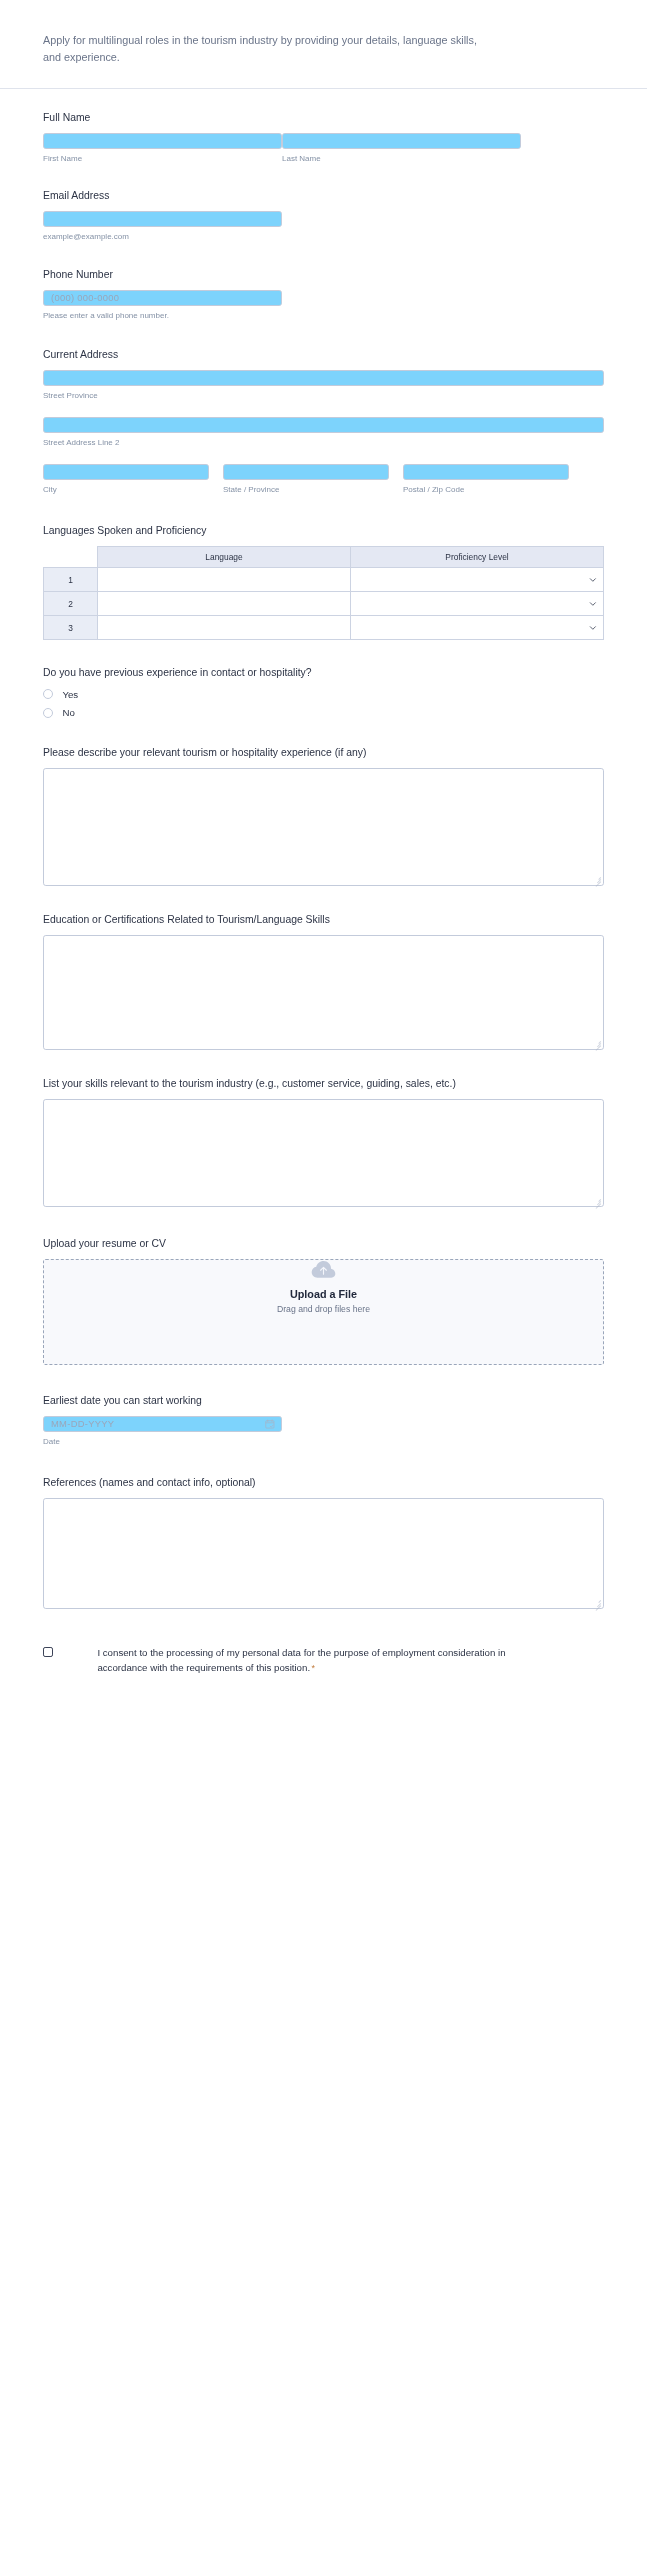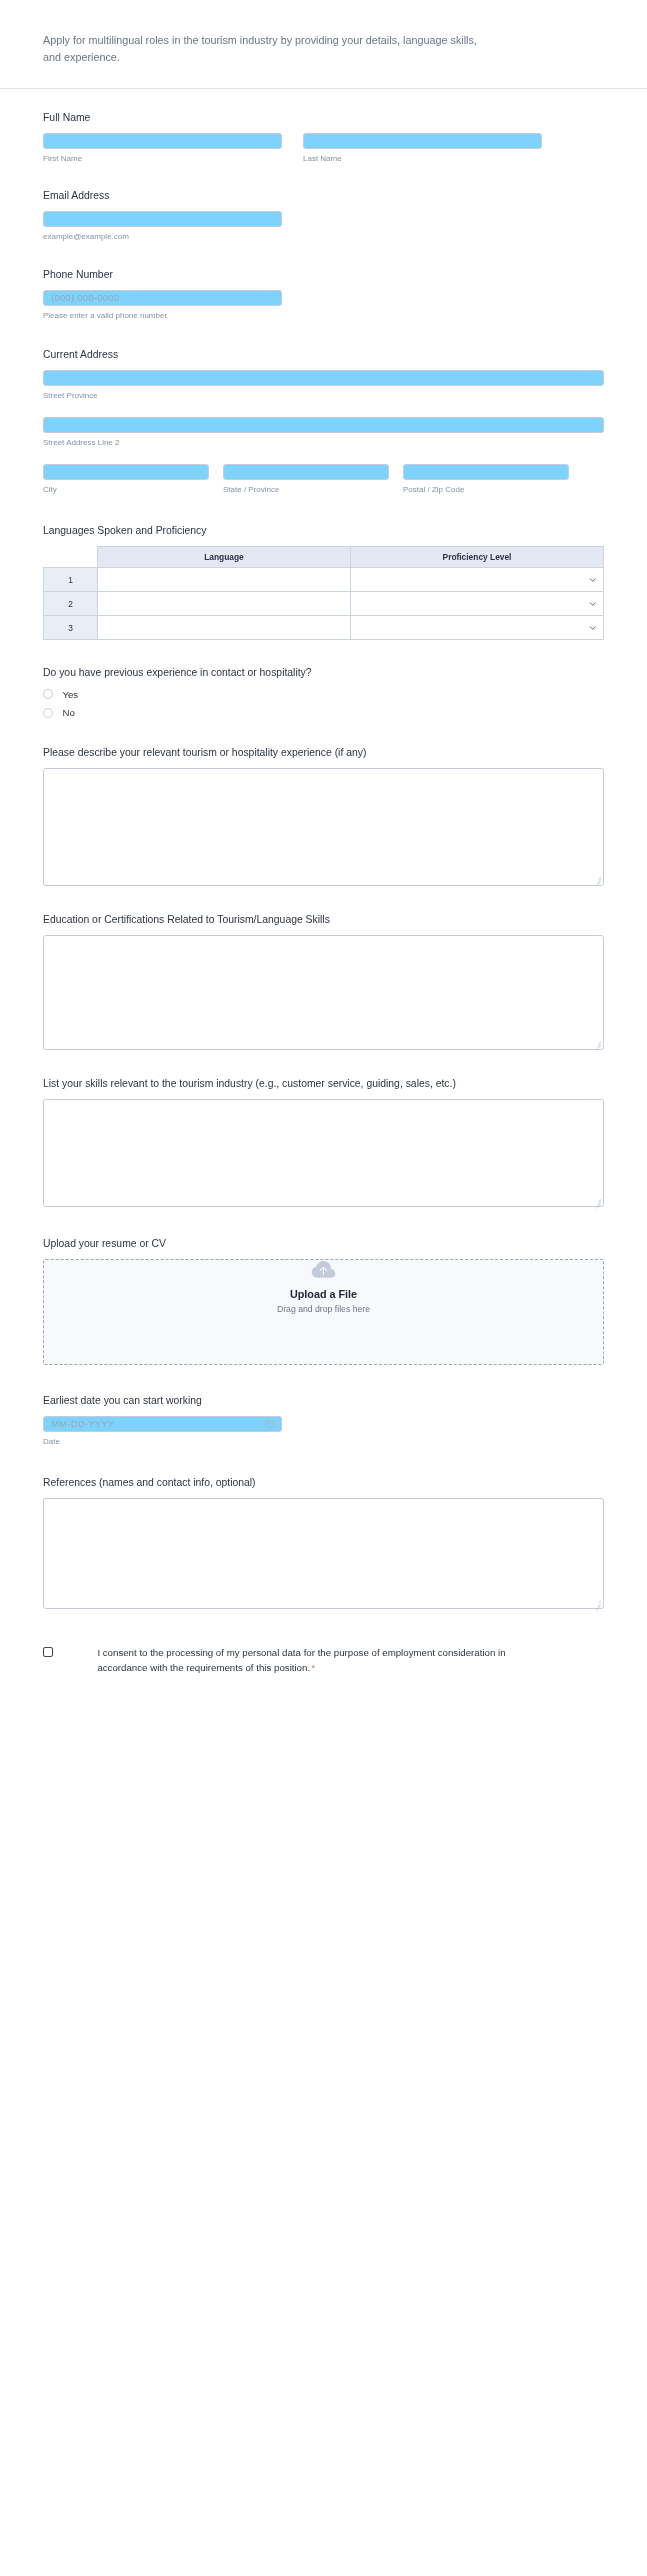--- a/index.html
+++ b/index.html
@@ -90,21 +90,21 @@
     font-family: "Liberation Sans", sans-serif;
     font-size: 9.4px;
     color: #2c3345;
     padding: 2.8px 7px;
     outline: none;
   }
   input.txt::placeholder { color: #9aa6ba; letter-spacing: 0.3px; }
 
   .row { display: flex; }
   .col-half { width: 239px; }
-  .col-half + .col-half { margin-left: 21px; }
+  .col-half + .col-half { }
 
   .full-input { width: 100%; }
   .w-half { width: 239px; }
 
   .addr-row { display: flex; margin-top: 15.3px; }
   .addr-col { width: 166px; }
   .addr-col + .addr-col { margin-left: 14px; }
 
   
   .matrix {
@@ -119,21 +119,21 @@
   }
   .matrix th.corner {
     border: none;
     background: transparent;
     width: 54px;
   }
   .matrix th.colhead {
     background: #e4e8f3;
     color: #2c3345;
     font-size: 8.4px;
-    font-weight: bold;
+    font-weight: normal;
     height: 21px;
     text-align: center;
     vertical-align: middle;
     border-color: #ccd3e2;
   }
   .matrix td.rowhead {
     background: #e9edf6;
     color: #2c3345;
     font-size: 8.4px;
     width: 54px;

